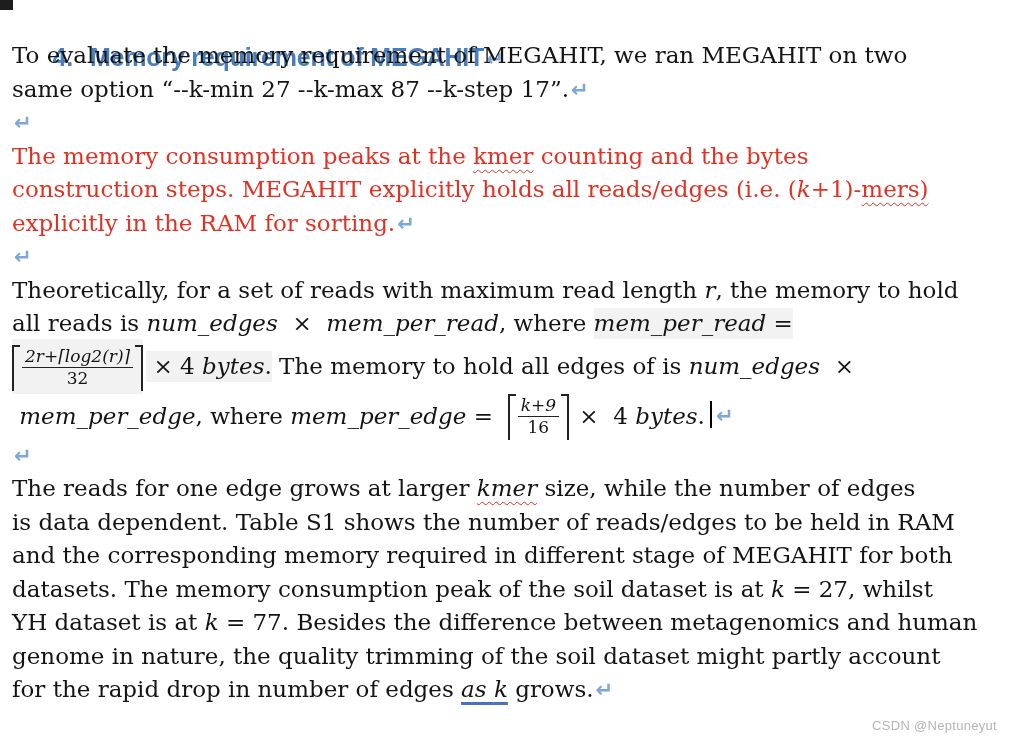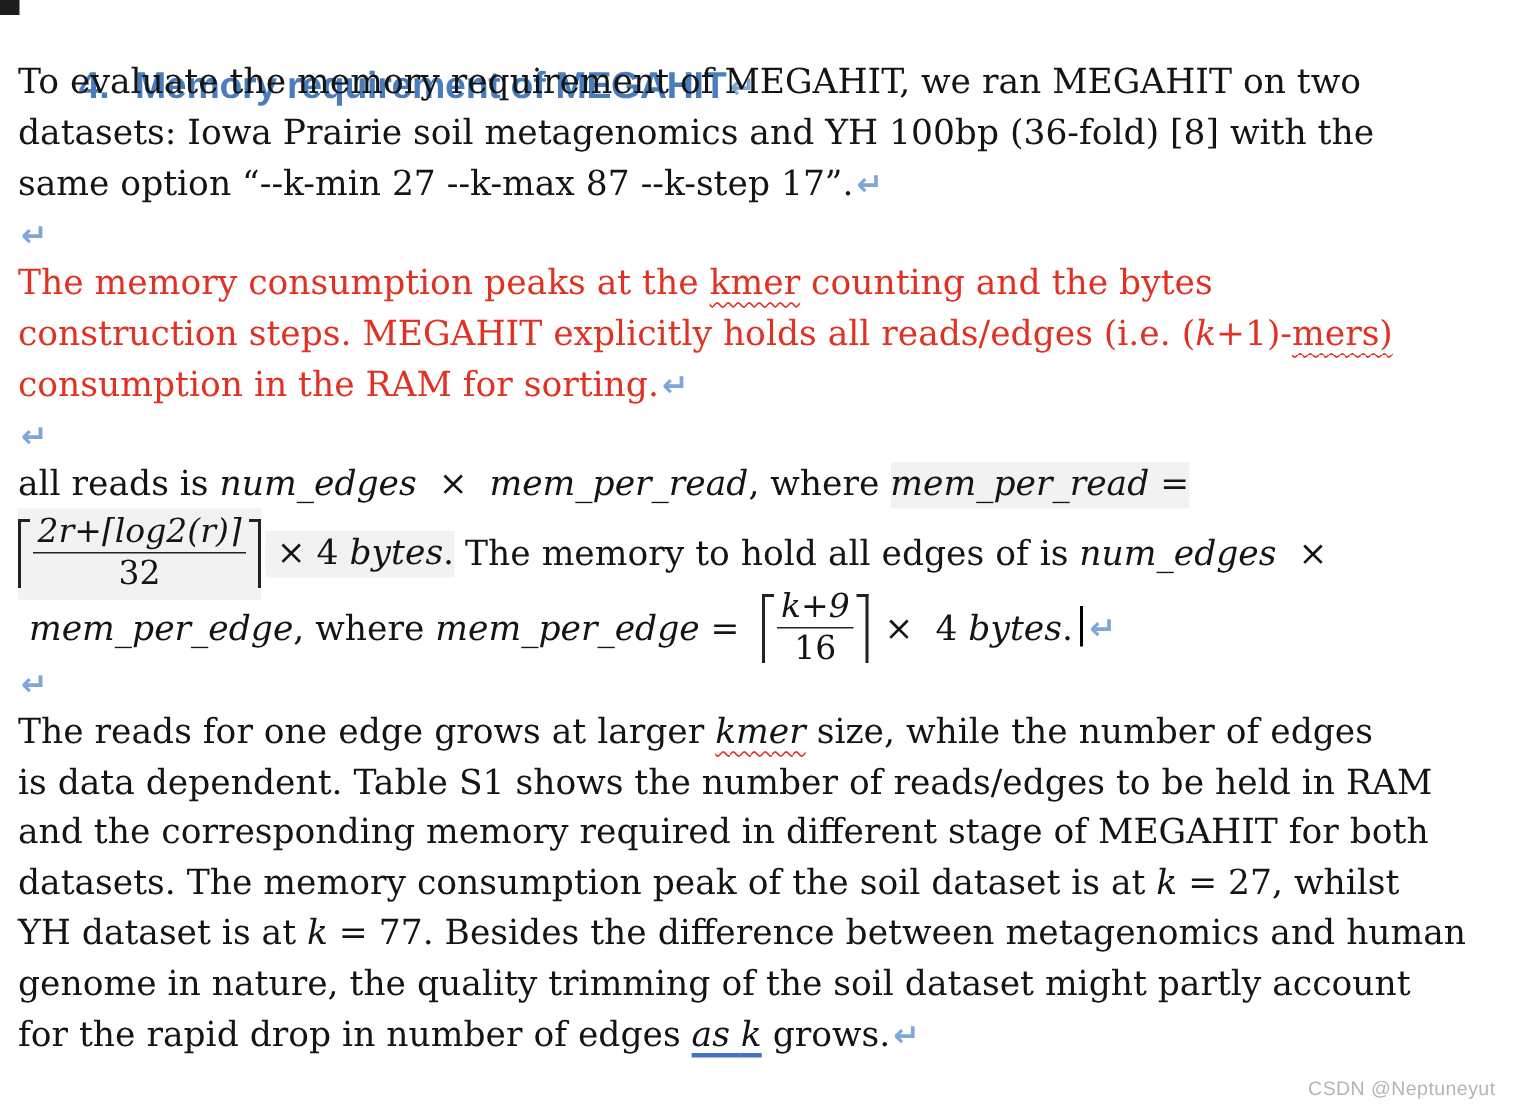--- a/index.html
+++ b/index.html
@@ -57,21 +57,21 @@
   .caret {
     display: inline-block; width: 2px; height: 27px;
     background: var(--caret, #000);
     vertical-align: -5px; margin: 0 2px 0 5px;
   }
 
   .mfrac { display: inline-block; vertical-align: middle; margin: 0 3px 4px 0; }
   .ceil-l, .ceil-r, .fracbody { display: inline-block; vertical-align: middle; }
   .ceil-l { width: 6px; height: 44px; border-left: 2.5px solid #222; border-top: 2.5px solid #222; }
   .ceil-r { width: 6px; height: 44px; border-right: 2.5px solid #222; border-top: 2.5px solid #222; }
-  .fracbody { text-align: center; font-size: 22px; line-height: 1.25; padding: 0 2px; }
+  .fracbody { text-align: center; font-size: 17px; line-height: 1.25; padding: 0 2px; }
   .fracbody .num { display: block; border-bottom: 1.6px solid #222; padding: 0 3px; font-style: italic; }
   .fracbody .den { display: block; }
 
   .watermark {
     position: absolute; right: 13px; bottom: 7px;
     font-family: "Liberation Sans", "DejaVu Sans", sans-serif;
     font-size: 13px; color: var(--watermark, #b5b5b5);
     letter-spacing: 0.3px;
   }
 </style>
@@ -81,35 +81,35 @@
 <div class="page">
   <div class="corner"></div>
 
   <div class="content">
     <div class="heading">
       <span class="hnum">4.</span><span class="htitle">Memory requirement of MEGAHIT</span><span class="pilcrow">↵</span>
     </div>
     <div id="paragraphs">
         <div class="para">
           <div class="line"><span class="">To evaluate the memory requirement of MEGAHIT, we ran MEGAHIT on two</span></div>
-          <div class="line"><span class="">datasets: Iowa Prairie soil metagenomics and YH 100bp (36-fold) [8] with the</span></div>
           <div class="line"><span class="">same option “--k-min 27 --k-max 87 --k-step 17”.</span><span class="pilcrow">↵</span></div>
         </div>
         <div class="para">
           <div class="line"><span class="pilcrow">↵</span></div>
         </div>
         <div class="para">
           <div class="line"><span class="red">The memory consumption peaks at the </span><span class="red squiggle">kmer</span><span class="red"> counting and the bytes</span></div>
           <div class="line"><span class="red">construction steps. MEGAHIT explicitly holds all reads/edges (i.e. (</span><span class="red italic">k</span><span class="red">+1)-</span><span class="red squiggle">mers)</span></div>
-          <div class="line"><span class="red">consumption in the RAM for sorting.</span><span class="pilcrow">↵</span></div>
+          <div class="line"><span class="red">explicitly in the RAM for sorting.</span><span class="pilcrow">↵</span></div>
         </div>
         <div class="para">
           <div class="line"><span class="pilcrow">↵</span></div>
         </div>
         <div class="para">
+          <div class="line"><span class="">Theoretically, for a set of reads with maximum read length </span><span class="italic">r</span><span class="">, the memory to hold</span></div>
           <div class="line"><span class="">all reads is </span><span class="italic">num_edges</span><span class="">  ×  </span><span class="italic">mem_per_read</span><span class="">, where </span><span class="italic highlight">mem_per_read</span><span class="highlight"> =</span></div>
           <div class="line t50"><span class="mfrac highlight"><span class="ceil-l"></span><span class="fracbody"><span class="num">2r+⌈log2(r)⌉</span><span class="den">32</span></span><span class="ceil-r"></span></span><span class="highlight"> × 4 </span><span class="highlight italic">bytes</span><span class="highlight">.</span><span class=""> The memory to hold all edges of is </span><span class="italic">num_edges</span><span class="">  ×</span></div>
           <div class="line t48"><span class=""> </span><span class="italic">mem_per_edge</span><span class="">, where </span><span class="italic">mem_per_edge</span><span class=""> =  </span><span class="mfrac"><span class="ceil-l"></span><span class="fracbody"><span class="num">k+9</span><span class="den">16</span></span><span class="ceil-r"></span></span><span class=""> ×  4 </span><span class="italic">bytes</span><span class="">.</span><span class="caret"></span><span class="pilcrow">↵</span></div>
         </div>
         <div class="para">
           <div class="line"><span class="pilcrow">↵</span></div>
         </div>
         <div class="para">
           <div class="line"><span class="">The reads for one edge grows at larger </span><span class="italic squiggle">kmer</span><span class=""> size, while the number of edges</span></div>
           <div class="line"><span class="">is data dependent. Table S1 shows the number of reads/edges to be held in RAM</span></div>

